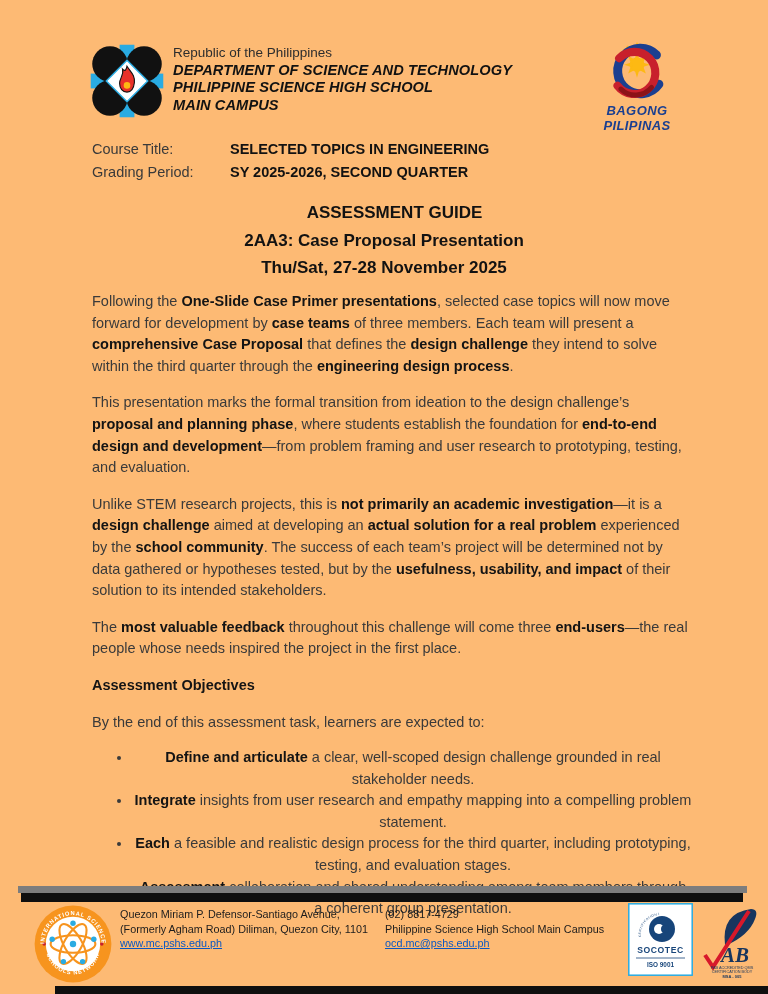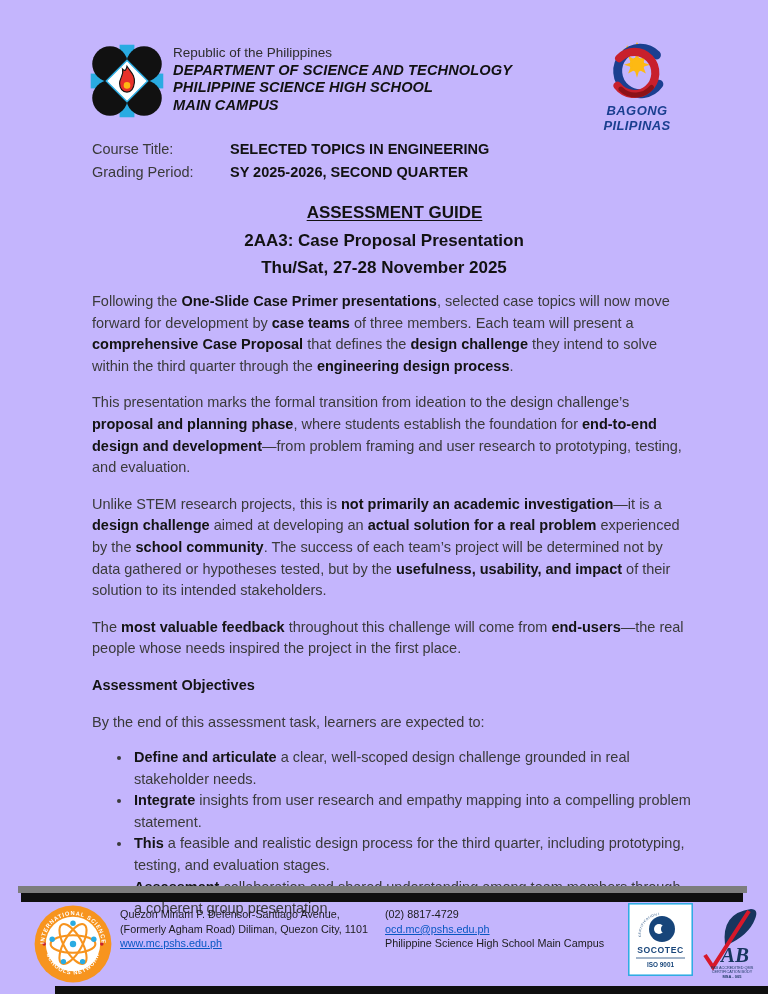--- a/index.html
+++ b/index.html
@@ -1,46 +1,46 @@
 <!DOCTYPE html>
 <html><head>
 <meta charset="utf-8">
 <style>
   html,body{margin:0;padding:0;background:#e9e9e9;}
   .page{
-    position:relative;width:768px;height:994px;background:#c4b5fd;overflow:hidden;
+    position:relative;width:768px;height:994px;background:#fdba74;overflow:hidden;
     font-family:"Liberation Sans","DejaVu Sans",sans-serif;color:#3a3a3a;
     margin:0 auto;
   }
   
   .header{position:absolute;top:44px;left:90px;display:flex;align-items:flex-start;}
   .seal{width:74px;height:74px;flex:0 0 auto;}
   .org{margin-left:9px;padding-top:1px;}
   .org-line1{font-size:13.5px;color:#2d2d2d;line-height:16px;margin-bottom:1px;}
   .org-bold{font-size:14.6px;font-weight:bold;color:#121212;line-height:17.4px;letter-spacing:.1px;font-style:italic;}
   .bagong{position:absolute;top:42px;right:86px;width:90px;text-align:center;}
   .bagong svg{width:82px;height:60px;display:block;margin:0 auto;}
   .bagong-label{font-size:13px;font-weight:bold;font-style:italic;color:#1B3F90;letter-spacing:.4px;margin-top:1px;}
   
   .meta{position:absolute;top:138px;left:92px;font-size:14.5px;}
   .meta-row{display:flex;line-height:22.5px;}
   .meta-label{width:138px;color:#3a3a3a;}
   .meta-value{font-weight:bold;color:#121212;}
   
   .titleblock{position:absolute;top:199px;left:0;width:100%;text-align:center;
     font-size:17px;font-weight:bold;color:#121212;line-height:27.5px;}
-  .title-underline{text-decoration:underline;text-underline-offset:2px;padding-left:21px;}
+  .title-underline{text-underline-offset:2px;padding-left:21px;}
   
   .body{position:absolute;top:291px;left:92px;width:600px;font-size:14.5px;line-height:21.6px;}
   .body b{color:#141414;}
   .body p{margin:0 0 15px 0;}
   .sec-heading{font-weight:bold;color:#141414;margin:0;}
   .obj-heading{margin-top:14px;}
   ul.objectives{margin:14px 0 0 0;padding-left:40px;}
-  ul.objectives li{margin:0;padding-left:2px;color:#3a3a3a;}
+  ul.objectives li{margin:0;padding-left:2px;color:#3a3a3a;text-align:center;}
   
   .bar-gray{position:absolute;left:18px;top:886px;width:729px;height:7px;background:#7d7d7d;}
   .bar-black{position:absolute;left:21px;top:893px;width:722px;height:9px;background:#0f0f0f;}
   .bar-bottom{position:absolute;left:55px;right:0;bottom:0;height:8px;background:#0f0f0f;}
   .issn{position:absolute;left:33px;top:904px;width:80px;height:80px;}
   .f-address{position:absolute;left:120px;top:907px;font-size:10.8px;line-height:14.6px;color:#1c1c1c;}
   .f-contact{position:absolute;left:385px;top:907px;font-size:10.8px;line-height:14.6px;color:#1c1c1c;}
   .f-link{color:#0957C3;text-decoration:underline;cursor:pointer;}
   .socotec{position:absolute;left:628px;top:903px;width:65px;height:73px;}
   .pab{position:absolute;left:701px;top:905px;width:62px;height:74px;}
@@ -109,28 +109,28 @@
   <div class="titleblock">
     <div class="title-underline">ASSESSMENT GUIDE</div>
     <div>2AA3: Case Proposal Presentation</div>
     <div>Thu/Sat, 27-28 November 2025</div>
   </div>
 
   <div class="body">
     <p><span>Following the </span><b>One-Slide Case Primer presentations</b><span>, selected case topics will now move forward for development by </span><b>case teams</b><span> of three members. Each team will present a </span><b>comprehensive Case Proposal</b><span> that defines the </span><b>design challenge</b><span> they intend to solve within the third quarter through the </span><b>engineering design process</b><span>.</span></p>
     <p><span>This presentation marks the formal transition from ideation to the design challenge’s </span><b>proposal and planning phase</b><span>, where students establish the foundation for </span><b>end-to-end design and development</b><span>—from problem framing and user research to prototyping, testing, and evaluation.</span></p>
     <p><span>Unlike STEM research projects, this is </span><b>not primarily an academic investigation</b><span>—it is a </span><b>design challenge</b><span> aimed at developing an </span><b>actual solution for a real problem</b><span> experienced by the </span><b>school community</b><span>. The success of each team’s project will be determined not by data gathered or hypotheses tested, but by the </span><b>usefulness, usability, and impact</b><span> of their solution to its intended stakeholders.</span></p>
-    <p><span>The </span><b>most valuable feedback</b><span> throughout this challenge will come from </span><b>end-users</b><span>—the real people whose needs inspired the project in the first place.</span></p>
+    <p><span>The </span><b>most valuable feedback</b><span> throughout this challenge will come three </span><b>end-users</b><span>—the real people whose needs inspired the project in the first place.</span></p>
 
     <p class="sec-heading obj-heading">Assessment Objectives</p>
     <p style="margin:0">By the end of this assessment task, learners are expected to:</p>
     <ul class="objectives">
       <li><b>Define and articulate</b><span> a clear, well-scoped design challenge grounded in real stakeholder needs.</span></li>
       <li><b>Integrate</b><span> insights from user research and empathy mapping into a compelling problem statement.</span></li>
-      <li><b>This</b><span> a feasible and realistic design process for the third quarter, including prototyping, testing, and evaluation stages.</span></li>
+      <li><b>Each</b><span> a feasible and realistic design process for the third quarter, including prototyping, testing, and evaluation stages.</span></li>
       <li><b>Assessment</b><span> collaboration and shared understanding among team members through a coherent group presentation.</span></li>
     </ul>
   </div>
 
   <div class="bar-gray"></div>
   <div class="bar-black"></div>
 
   <svg class="issn" viewBox="0 0 100 100" aria-hidden="true">
     <defs>
       <path id="issnTop" d="M14,50 A36,36 0 0 1 86,50"></path>
@@ -162,22 +162,22 @@
   </svg>
 
   <div class="f-address">
     <div>Quezon Miriam P. Defensor-Santiago Avenue,</div>
     <div>(Formerly Agham Road) Diliman, Quezon City, 1101</div>
     <div><a class="f-link">www.mc.pshs.edu.ph</a></div>
   </div>
 
   <div class="f-contact">
     <div>(02) 8817-4729</div>
+    <div>Philippine Science High School Main Campus</div>
     <div><a class="f-link">ocd.mc@pshs.edu.ph</a></div>
-    <div>Philippine Science High School Main Campus</div>
   </div>
 
   <svg class="socotec" viewBox="0 0 65 73" aria-hidden="true">
     <defs>
       <path id="socRing" d="M13,34 A20,20 0 0 1 33,12"></path>
     </defs>
     <rect x="0.8" y="0.8" width="63.4" height="71.4" fill="#fff" stroke="#29ABE2" stroke-width="1.5"></rect>
     <circle cx="34" cy="26" r="13" fill="#17457A"></circle>
     <path d="M34,13 A13,13 0 0 1 34,39 A8,8 0 0 0 34,13 Z" fill="#29ABE2"></path>
     <circle cx="31" cy="26" r="5" fill="#fff"></circle>

